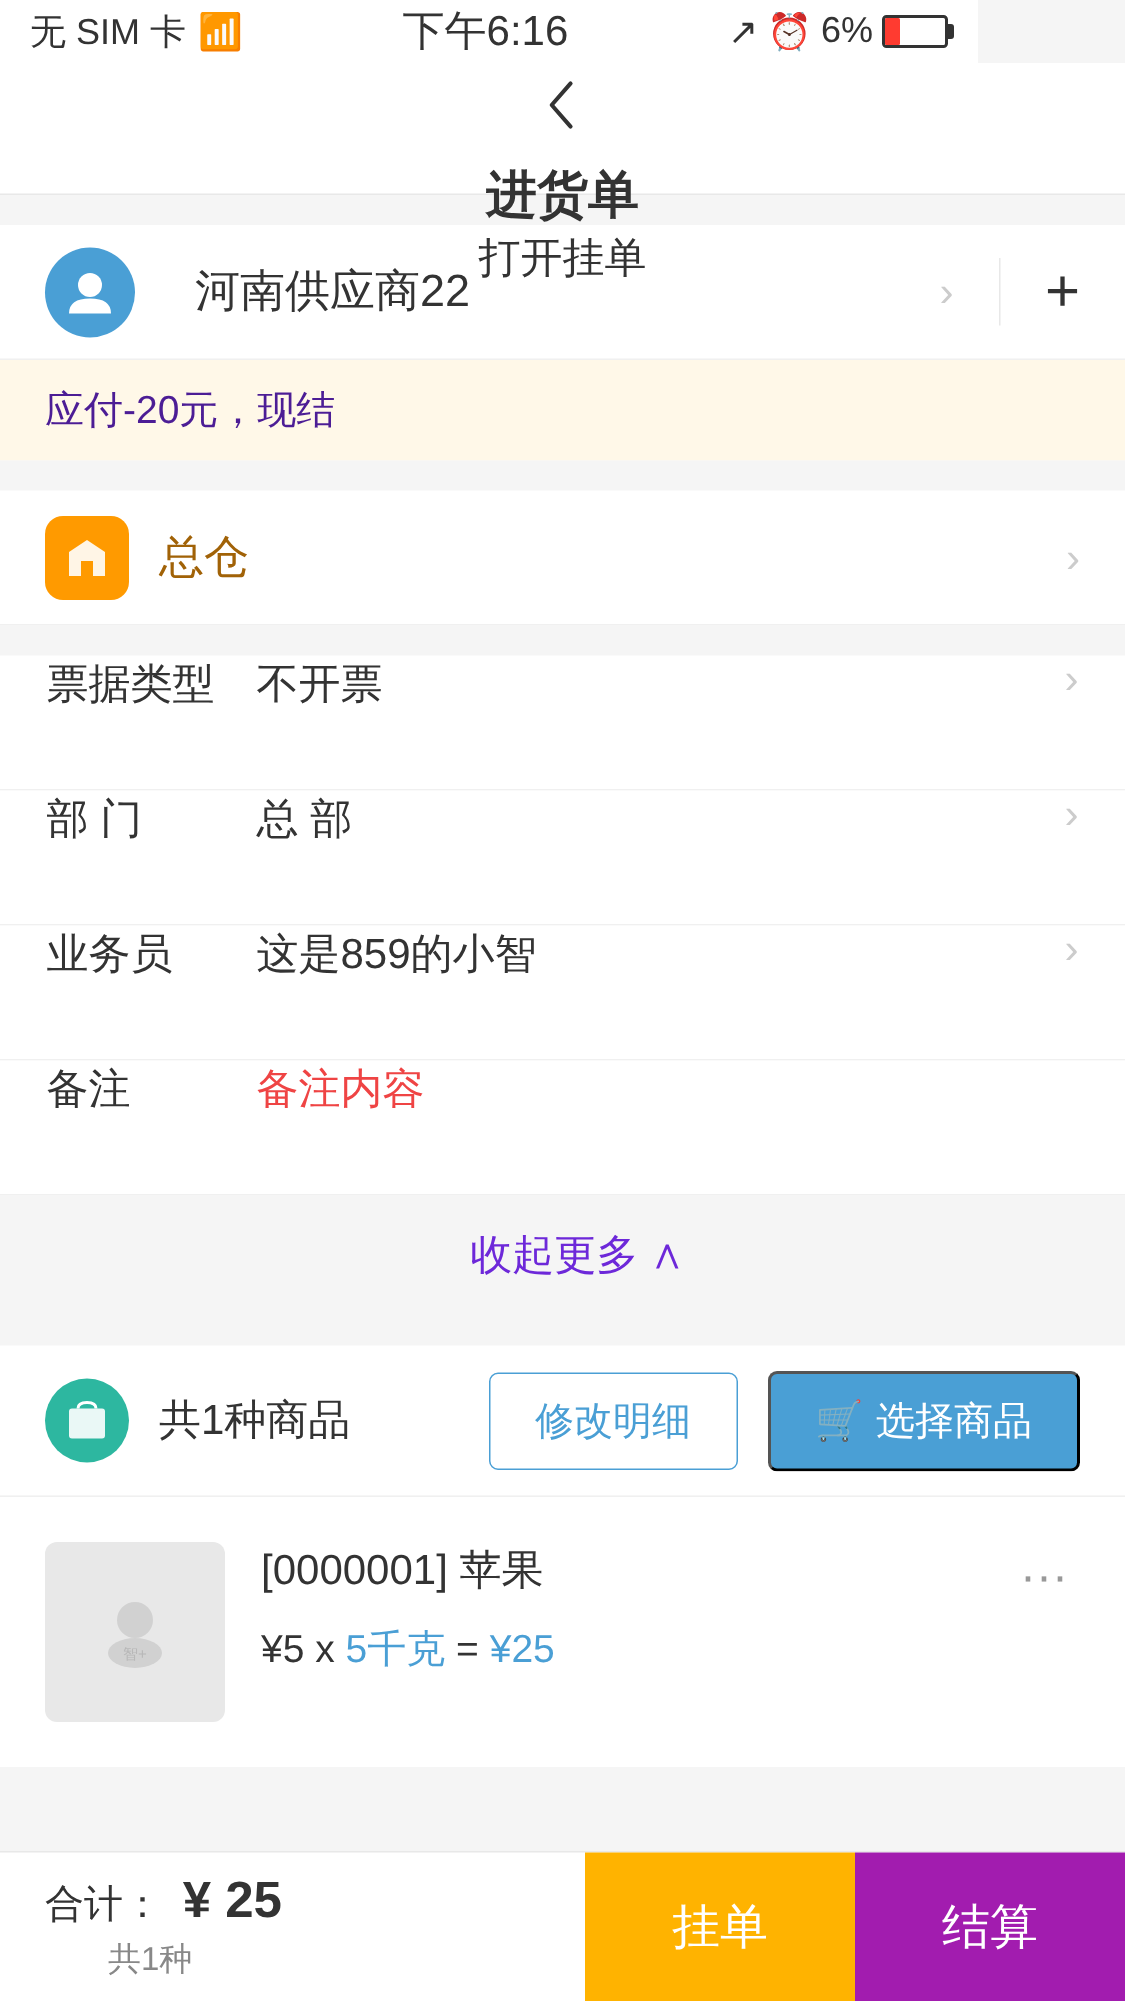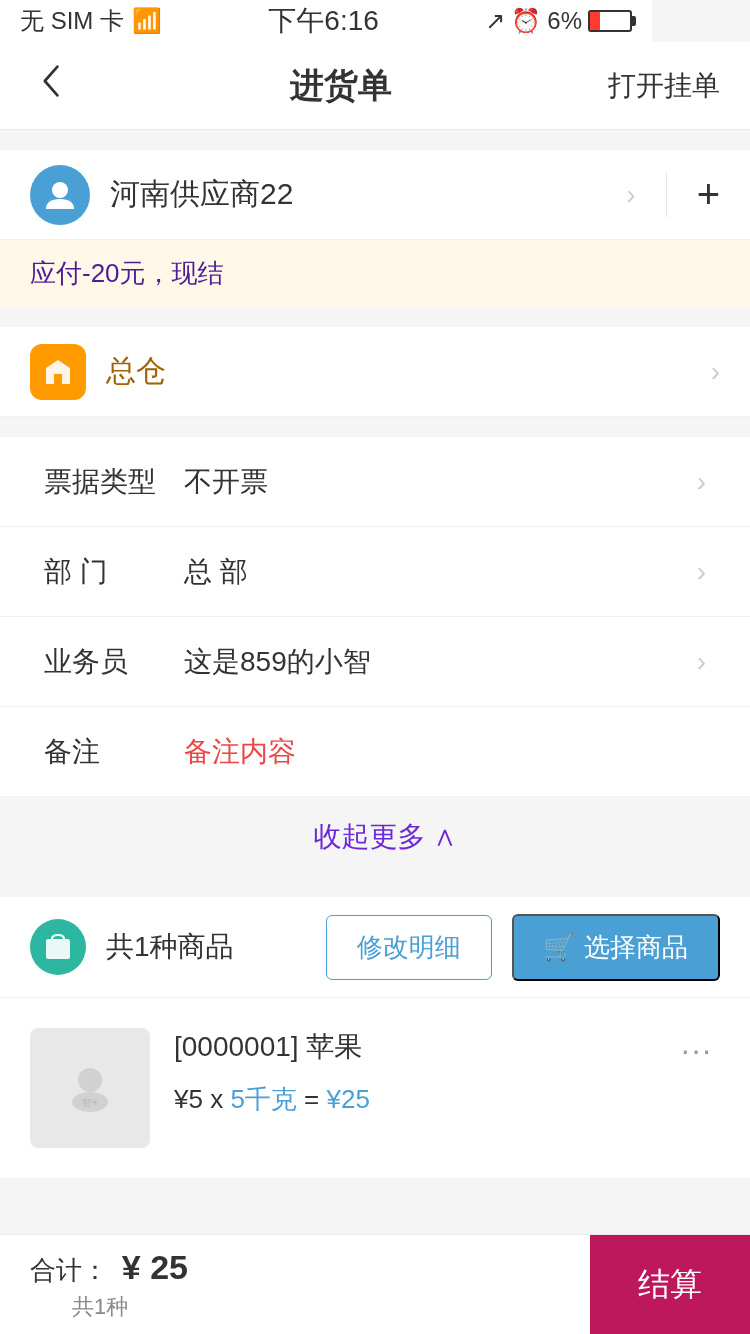--- a/index.html
+++ b/index.html
@@ -71,20 +71,21 @@
     
     .nav-bar {
       width: 750px;
       height: 88px;
       background: #fff;
       display: flex;
       align-items: center;
       justify-content: space-between;
       padding: 0 30px;
       border-bottom: 1px solid #e8e8e8;
+      flex-direction: column;
     }
     .nav-back {
       font-size: 36px;
       color: #333;
       cursor: pointer;
       padding: 10px;
     }
     .nav-title {
       font-size: 34px;
       font-weight: 600;
@@ -109,20 +110,21 @@
     }
 
     
     .supplier-row {
       display: flex;
       align-items: center;
       padding: 0 30px;
       height: 90px;
       background: #fff;
       border-bottom: 1px solid #f0f0f0;
+      gap: 20px;
     }
     .supplier-avatar {
       width: 60px;
       height: 60px;
       border-radius: 50%;
       background: #4a9fd5;
       display: flex;
       align-items: center;
       justify-content: center;
       margin-right: 20px;
@@ -199,22 +201,22 @@
       color: #a16207;
     }
     .row-chevron {
       color: #ccc;
       font-size: 28px;
     }
 
     
     .form-row {
       display: flex;
-      align-items: center;
-      padding: 0 44px;
+      align-items: flex-start;
+      padding: 0 31px;
       height: 90px;
       background: #fff;
       border-bottom: 1px solid #f0f0f0;
       cursor: pointer;
     }
     .form-label {
       font-size: 28px;
       color: #333;
       width: 140px;
       flex-shrink: 0;
@@ -378,23 +380,23 @@
       background: #ffb300;
       display: flex;
       align-items: center;
       justify-content: center;
       font-size: 32px;
       color: #fff;
       font-weight: 500;
       cursor: pointer;
     }
     .footer-btn-settle {
-      width: 160px;
+      width: 180px;
       height: 100px;
-      background: #be185d;
+      background: #a21caf;
       display: flex;
       align-items: center;
       justify-content: center;
       font-size: 32px;
       color: #fff;
       font-weight: 500;
       cursor: pointer;
     }
   </style>
 </head>
@@ -521,14 +523,15 @@
 </div>
 
 <div style="height: 100px;"></div>
 
 <div class="footer">
   <div class="footer-total">
     <span class="footer-total-label">合计：</span>
     <span class="footer-total-amount">¥ 25</span>
     <span class="footer-total-sub">共1种</span>
   </div>
+  <div class="footer-btn-hang">挂单</div>
   <div class="footer-btn-settle">结算</div>
 </div>
 
 </body></html>

